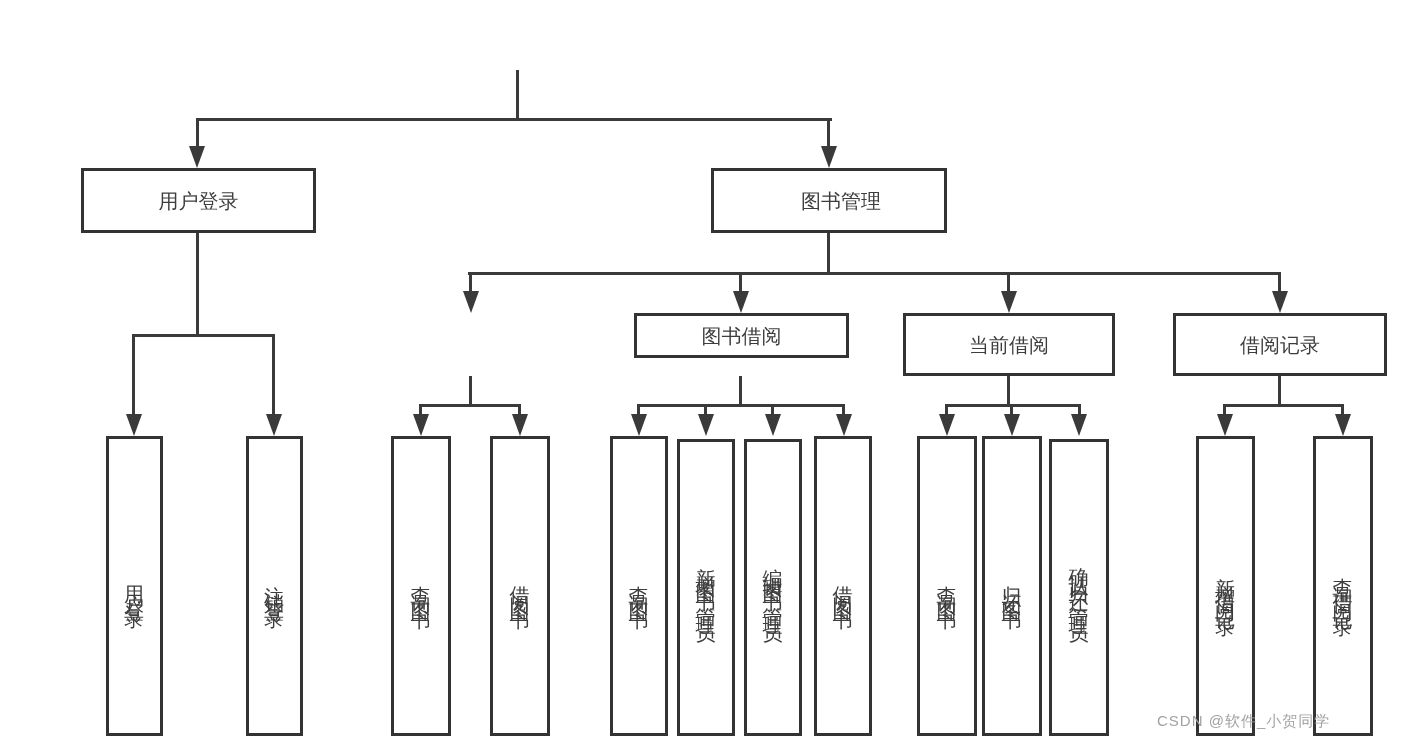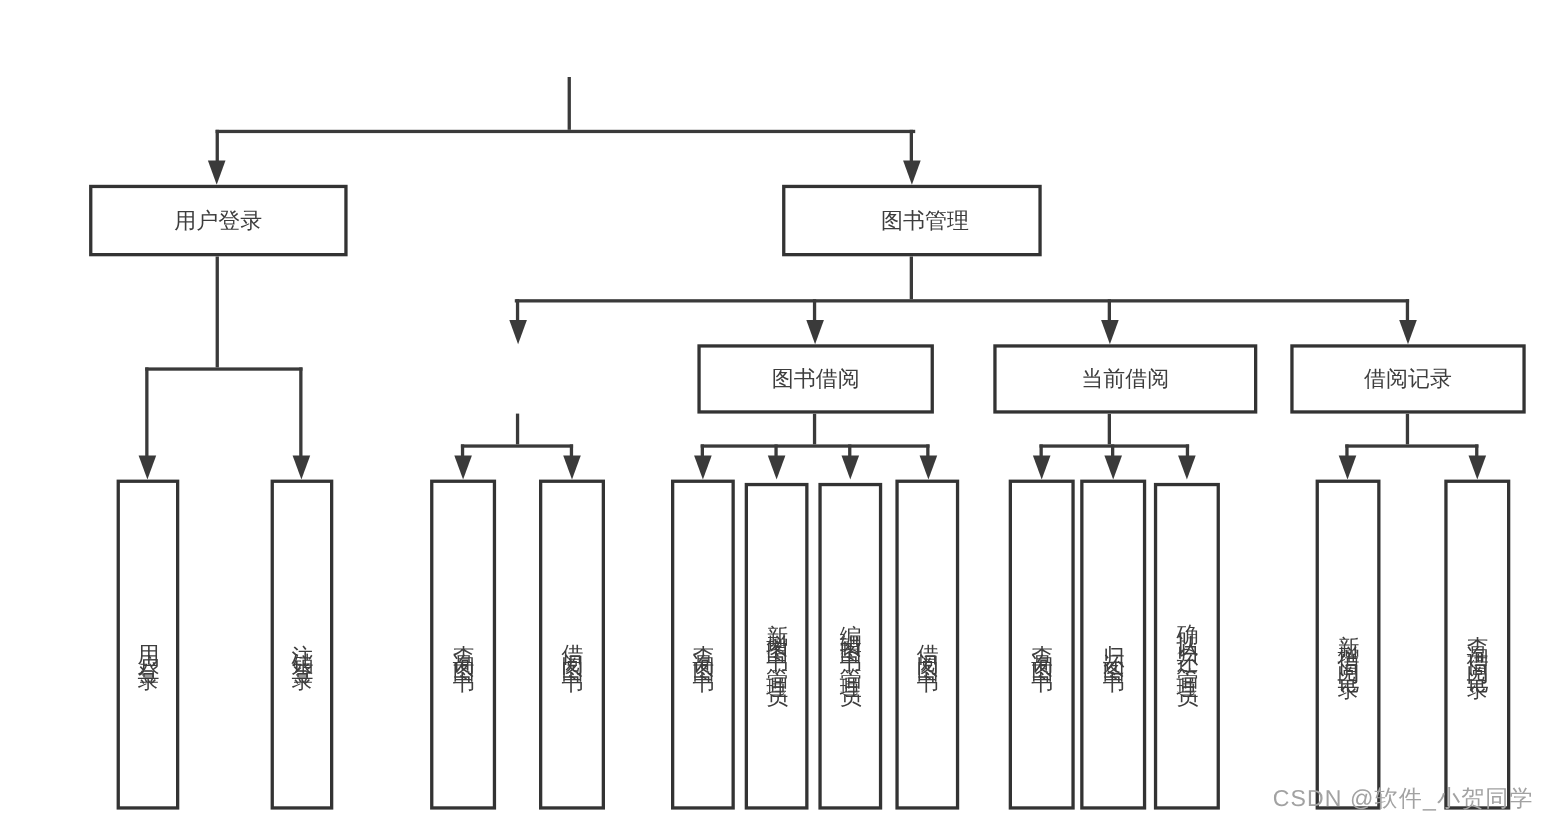--- a/index.html
+++ b/index.html
@@ -43,41 +43,41 @@
     position:absolute;
     width:0;height:0;
     border-left:8px solid transparent;
     border-right:8px solid transparent;
     border-top:22px solid var(--line);
     z-index:1;
   }
   .watermark{
     position:absolute;
     left:1157px;top:712px;
-    font-size:21px;
+    font-size:15px;
     color:var(--watermark);
     letter-spacing:1px;
     white-space:nowrap;
     z-index:5;
   }
 </style>
 </head>
 <body>
 
 <div class="stage">
 
 
   <div class="node" style="left:81px;top:168px;width:235px;height:65px;">用户登录</div>
 
   <div class="node" style="left:711px;top:168px;width:236px;height:65px;padding-left:24px;">图书管理</div>
 
 
-  <div class="node" style="left:634px;top:313px;width:215px;height:63px;">图书借阅</div>
+  <div class="node" style="left:634px;top:313px;width:215px;height:45px;">图书借阅</div>
 
-  <div class="node" style="left:903px;top:313px;width:240px;height:63px;">当前借阅</div>
+  <div class="node" style="left:903px;top:313px;width:212px;height:63px;">当前借阅</div>
 
   <div class="node" style="left:1173px;top:313px;width:214px;height:63px;">借阅记录</div>
 
   <div class="node node-v" style="left:106px;top:436px;width:57px;height:300px;">用户登录</div>
 
   <div class="node node-v" style="left:246px;top:436px;width:57px;height:300px;">注销登录</div>
 
   <div class="node node-v" style="left:391px;top:436px;width:60px;height:300px;">查询图书</div>
 
   <div class="node node-v" style="left:490px;top:436px;width:60px;height:300px;">借阅图书</div>

